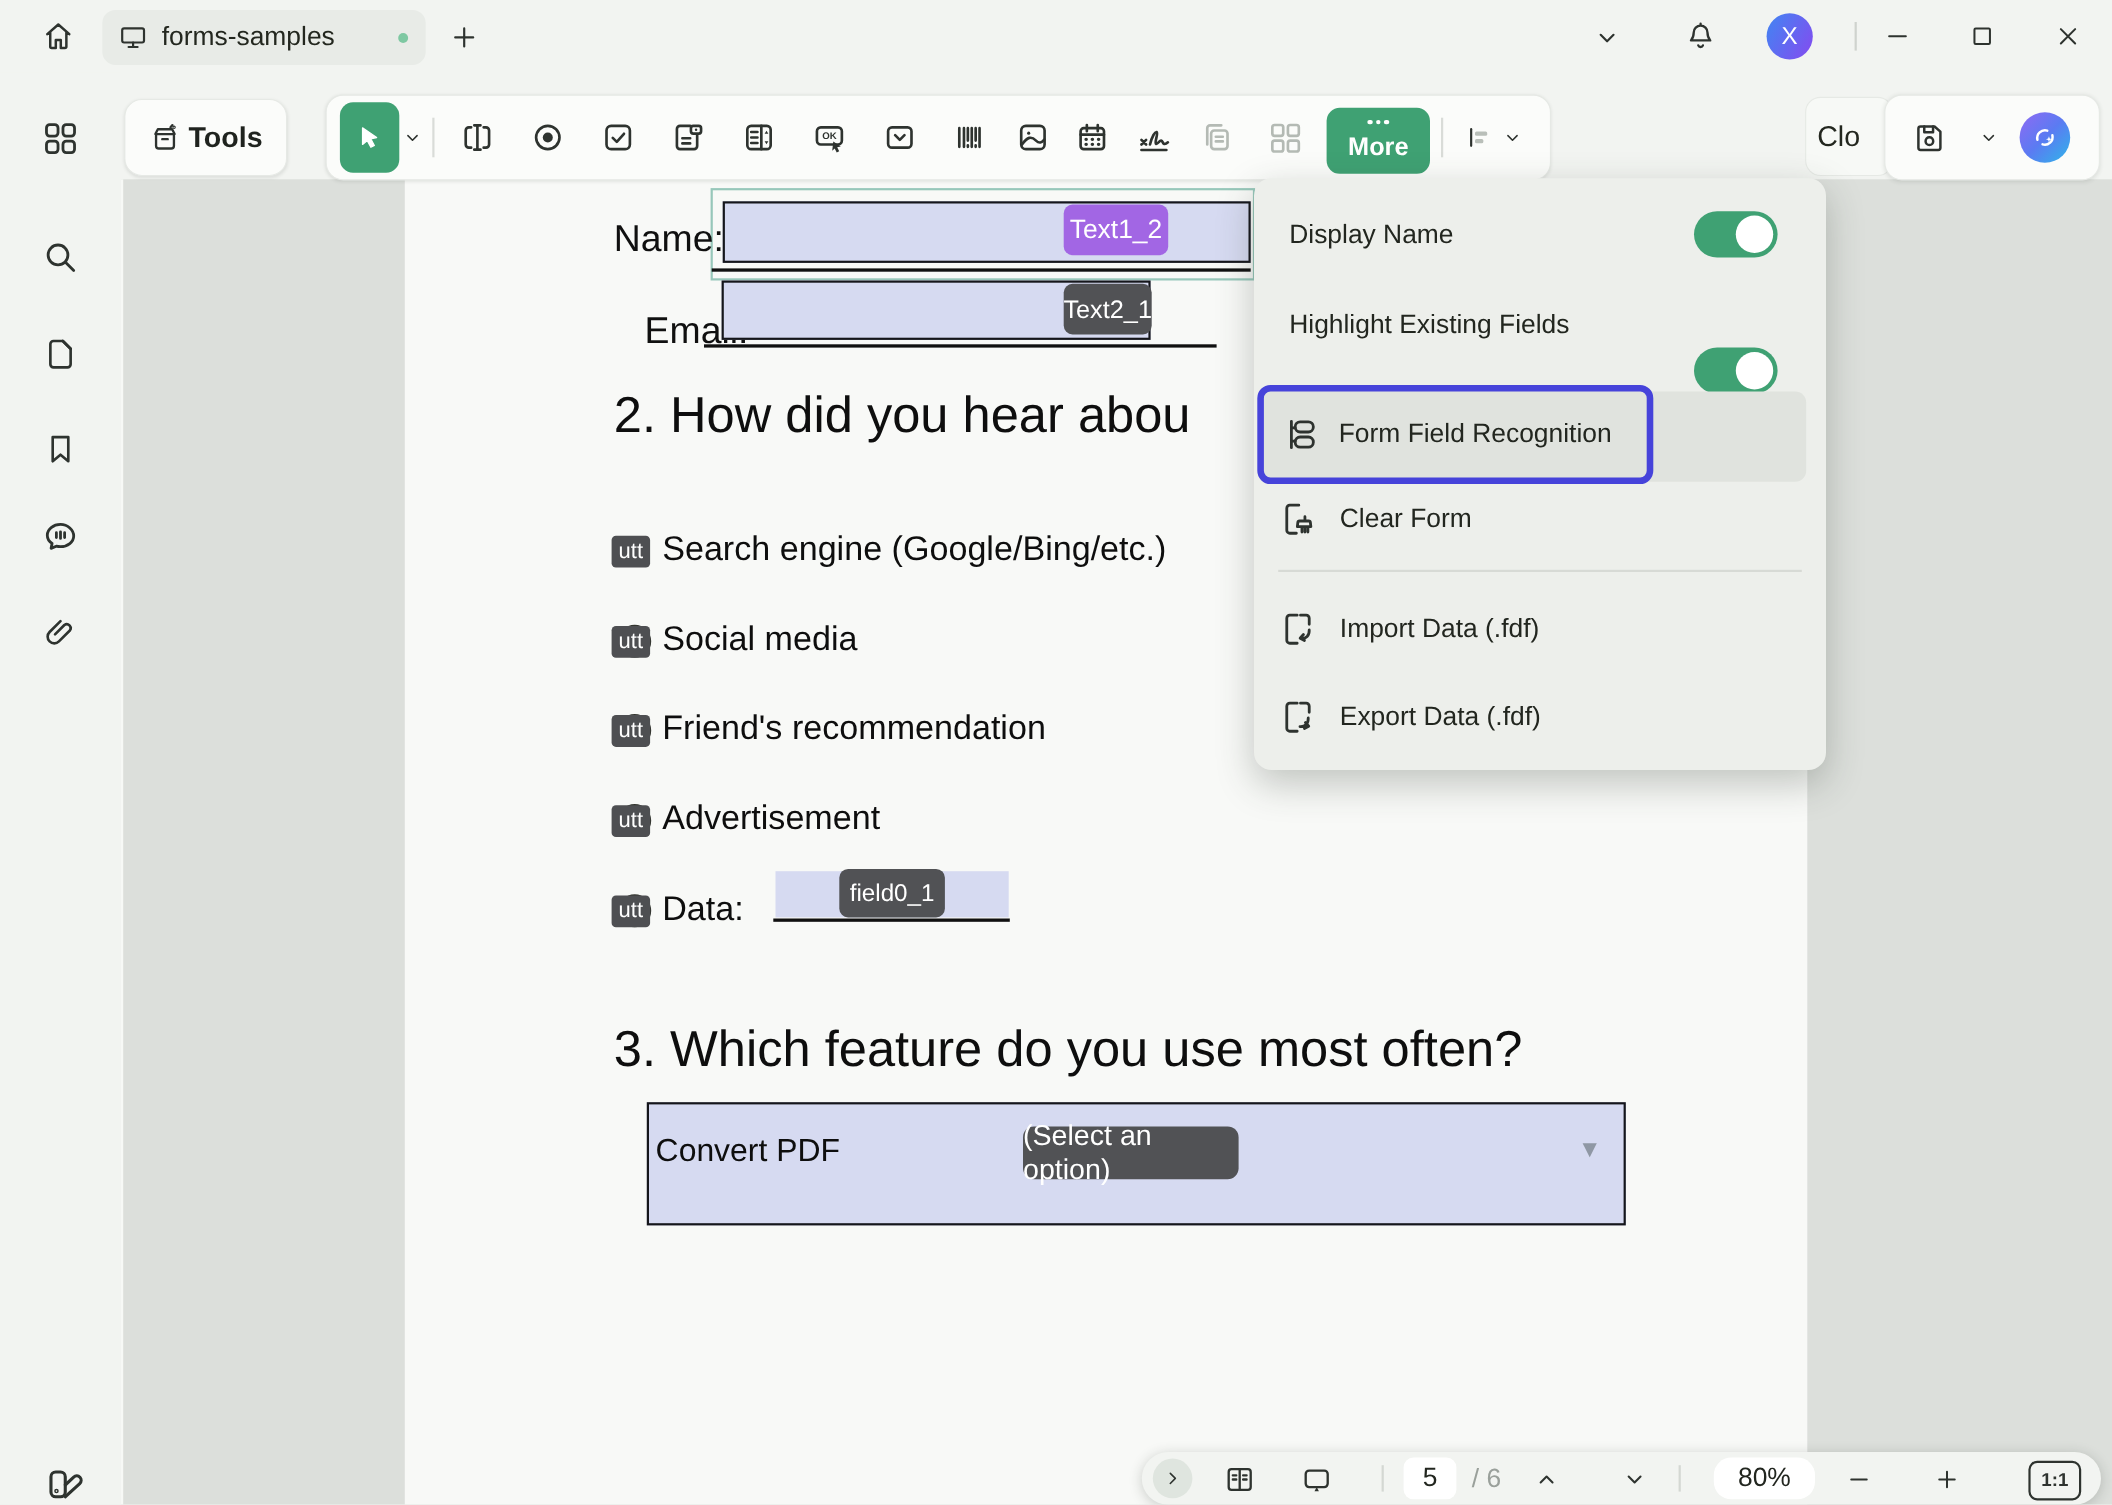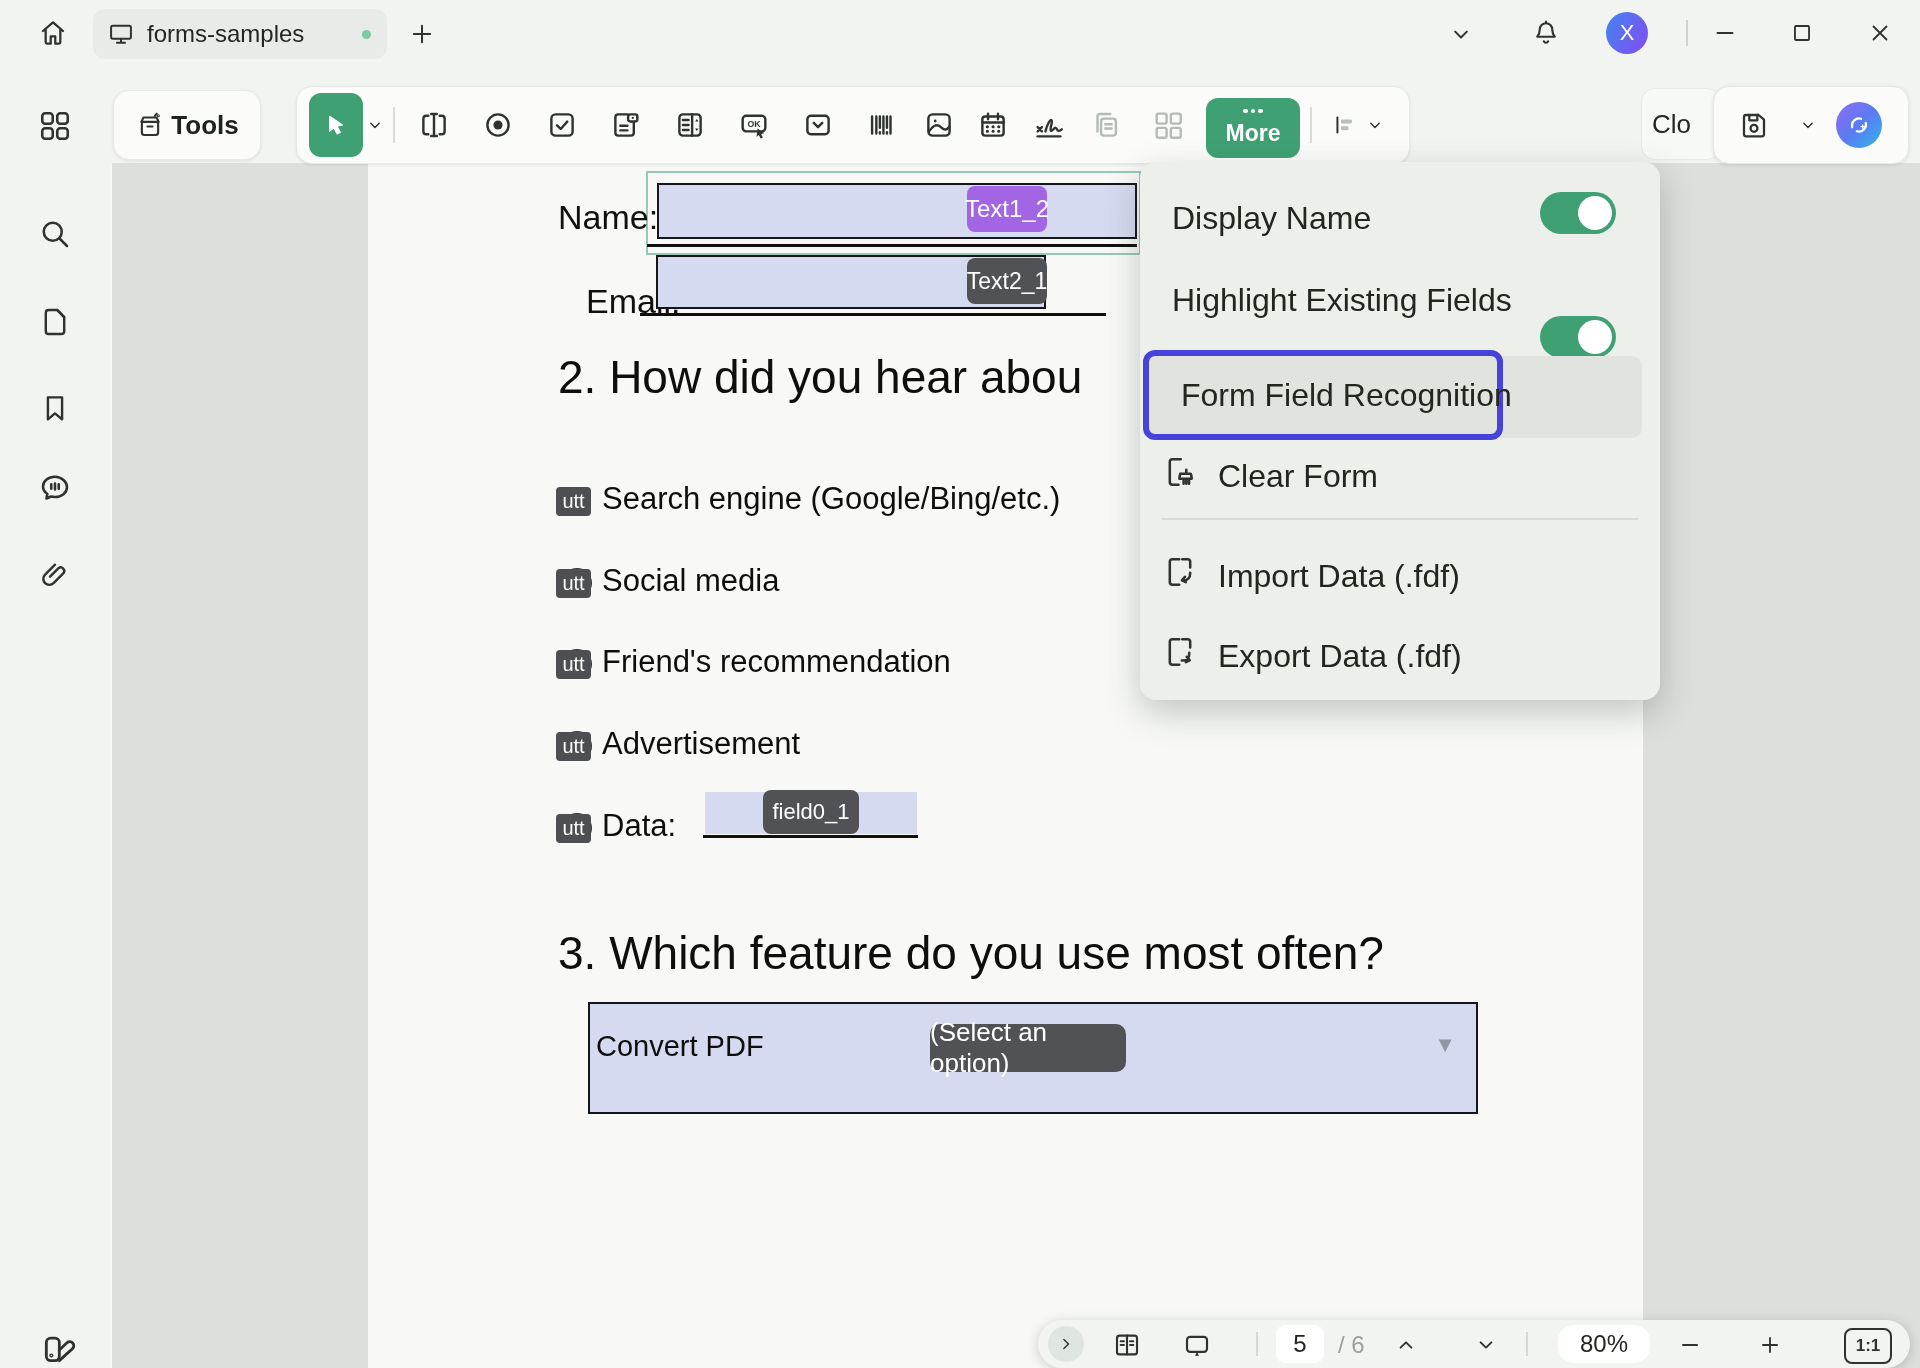--- a/index.html
+++ b/index.html
@@ -73,21 +73,21 @@
              display:flex;align-items:center;justify-content:center;overflow:hidden;}
   .combo{left:588px;top:1002px;width:890px;height:112px;background:#d6daf1;border:2.5px solid #15161b;box-sizing:border-box;}
   .combo-val{position:absolute;left:6px;top:26px;font-size:29px;color:#0e0e0e;}
   .combo-badge{position:absolute;left:340px;top:20px;width:196px;height:48px;border-radius:10px;
                background:#515255;color:#fff;font-size:26px;display:flex;align-items:center;justify-content:center;}
   .combo-arrow{position:absolute;right:20px;top:28px;font-size:22px;color:#8f97a4;}
 
   
   .menu{left:1140px;top:162px;width:520px;height:538px;border-radius:16px;background:#edefeb;
         box-shadow:0 12px 34px rgba(50,60,50,.28);}
-  .menu-lbl{font-size:32px;color:#22261f;white-space:nowrap;}
+  .menu-lbl{font-size:24px;color:#22261f;white-space:nowrap;}
   .toggle{width:76px;height:42px;border-radius:21px;background:#3fa173;position:relative;}
   .toggle::after{content:"";position:absolute;right:4px;top:4px;width:34px;height:34px;border-radius:50%;background:#fff;}
   .hl-row{left:12px;top:194px;width:490px;height:82px;border-radius:10px;background:#e0e3de;}
   .focus-box{left:3px;top:188px;width:360px;height:90px;border-radius:12px;border:6px solid #4643da;
              background:#e0e3de;box-sizing:border-box;display:flex;align-items:center;gap:16px;padding-left:16px;}
   .menu-div{left:22px;top:356px;width:476px;height:2px;background:#d7dad5;}
 
   
   .statusbar{left:1038px;top:1320px;width:872px;height:48px;border-radius:24px;background:#f2f4f1;
              box-shadow:0 2px 12px rgba(40,50,40,.22);}
@@ -199,21 +199,21 @@
       </svg>
     </div>
   </div>
 
   <div class="abs canvas"></div>
   <div class="abs page"></div>
 
   <div class="abs sel-box" style="left:646px;top:171px;width:491px;height:80px;"></div>
   <span class="abs doc-label" style="left:558px;top:198px;">Name:</span>
   <div class="abs lav-field" style="left:657px;top:183px;width:480px;height:56px;"></div>
-  <div class="abs badge purple" style="left:967px;top:186px;width:80px;height:46px;">
+  <div class="abs badge purple" style="left:967px;top:186px;width:95px;height:46px;">
     <span>Text1_2</span>
   </div>
   <div class="abs uline" style="left:647px;top:244px;width:490px;"></div>
 
   <span class="abs doc-label" style="left:586px;top:282px;">Email:</span>
   <div class="abs lav-field" style="left:656px;top:255px;width:390px;height:54px;"></div>
   <div class="abs badge dark" style="left:967px;top:258px;width:80px;height:46px;">
     <span>Text2_1</span>
   </div>
   <div class="abs uline" style="left:640px;top:313px;width:466px;"></div>

